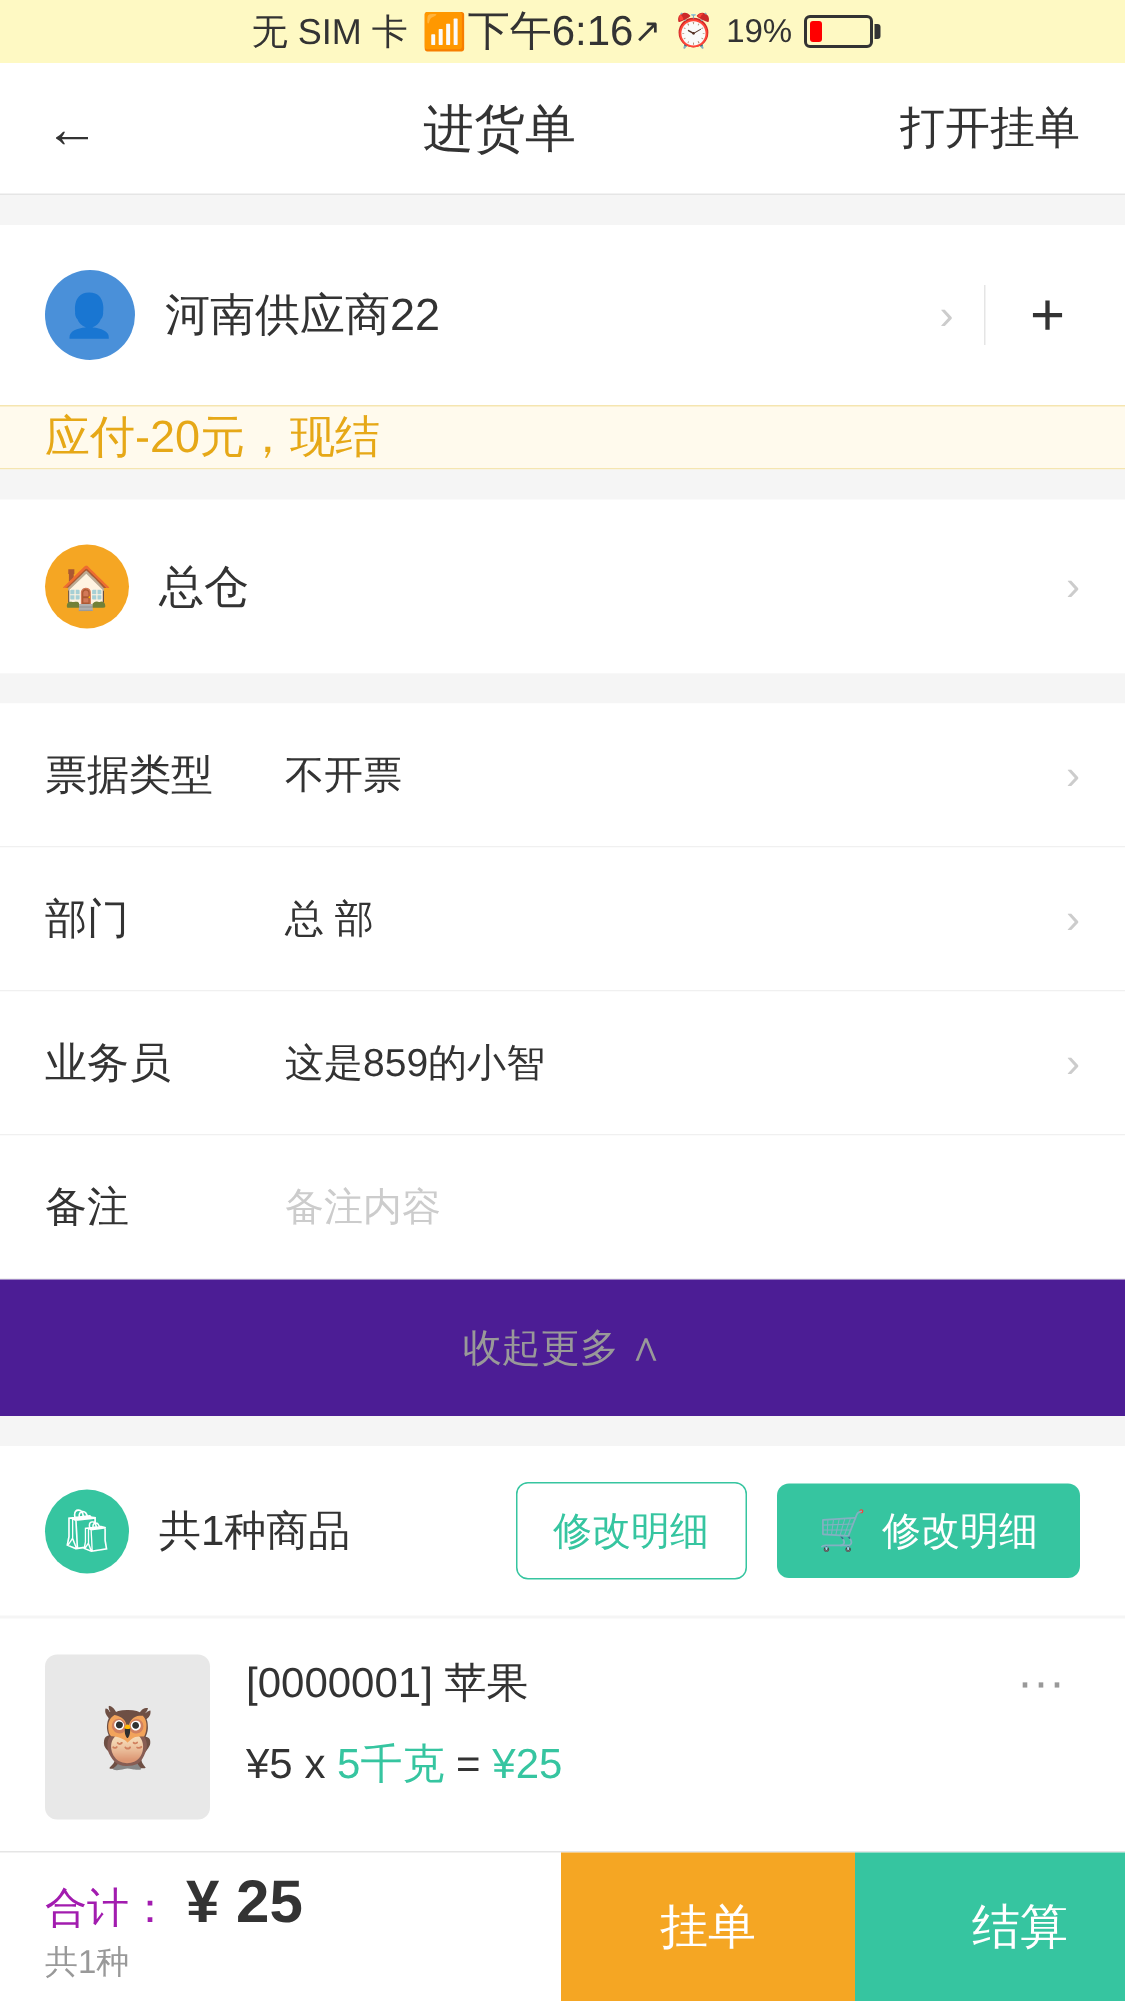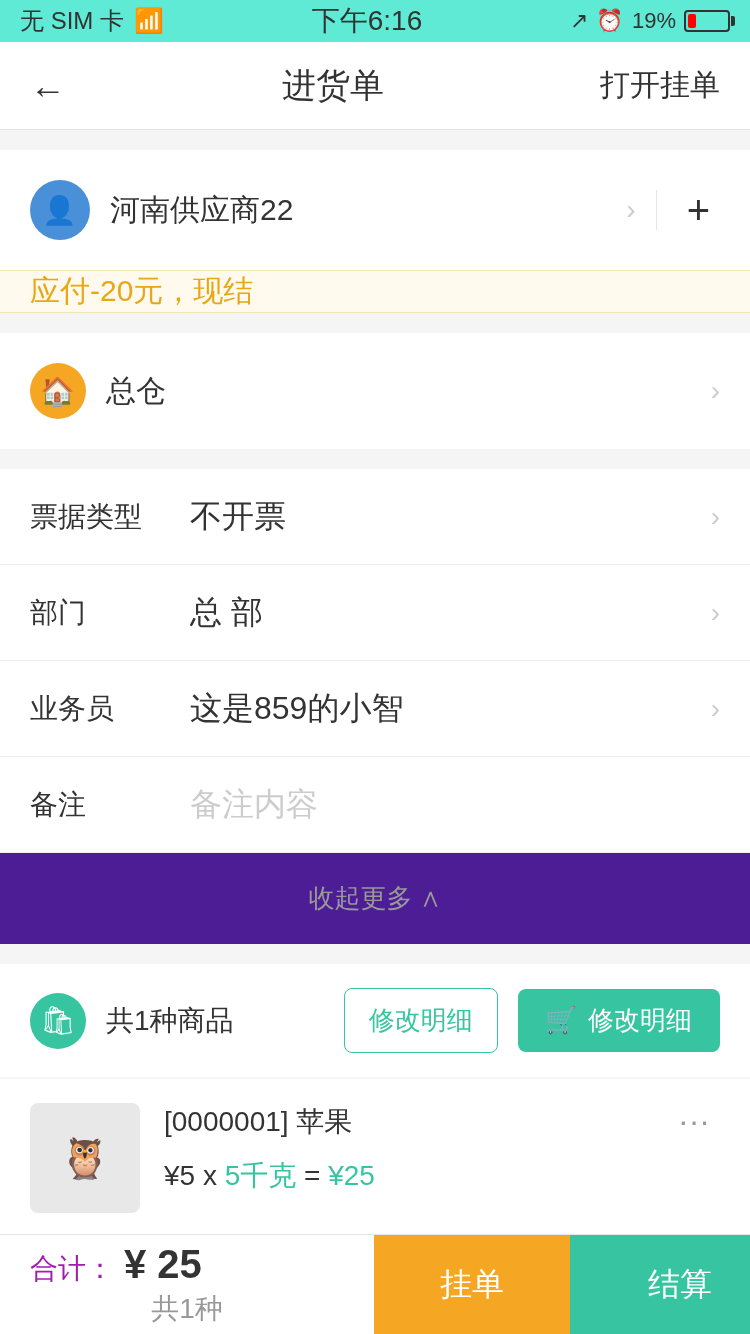--- a/index.html
+++ b/index.html
@@ -9,28 +9,27 @@
       background: #f5f5f5;
       width: 750px;
       min-height: 1334px;
       font-size: 28px;
       color: #333;
     }
 
     
     .status-bar {
       height: 42px;
-      background: #5eead4;
-      display: flex;
-      align-items: center;
-      justify-content: space-between;
+      background: #fef9c3;
+      display: flex;
+      align-items: center;
+      justify-content: center;
       padding: 0 20px;
       font-size: 24px;
       color: #333;
-      gap: 24px;
     }
     .status-left { display: flex; align-items: center; gap: 10px; }
     .status-center { font-size: 28px; font-weight: 500; }
     .status-right { display: flex; align-items: center; gap: 8px; font-size: 22px; }
     .battery-icon {
       width: 46px; height: 22px; border: 2px solid #333; border-radius: 4px; position: relative; display: inline-flex; align-items: center; padding: 2px;
     }
     .battery-icon::after {
       content: ''; position: absolute; right: -7px; top: 50%; transform: translateY(-50%);
       width: 4px; height: 10px; background: #333; border-radius: 0 2px 2px 0;
@@ -101,21 +100,21 @@
       border-bottom: 1px solid #f0f0f0;
     }
     .form-label {
       font-size: 28px;
       color: #333;
       width: 160px;
       flex-shrink: 0;
     }
     .form-value {
       flex: 1;
-      font-size: 32px;
+      font-size: 26px;
       color: #333;
     }
     .form-placeholder {
       color: #ccc;
     }
 
     
     .warehouse-row {
       display: flex;
       align-items: center;
@@ -202,21 +201,21 @@
     .total-section {
       flex: 1;
       display: flex;
       flex-direction: column;
       justify-content: center;
       padding: 0 30px;
     }
     .total-main { display: flex; align-items: baseline; gap: 10px; }
     .total-label { font-size: 28px; color: #a21caf; }
     .total-amount { font-size: 40px; font-weight: bold; color: #333; }
-    .total-sub { font-size: 28px; color: #999; margin-top: 2px; text-align: center; }
+    .total-sub { font-size: 22px; color: #999; margin-top: 2px; }
     .btn-hang {
       width: 196px;
       background: #f5a623;
       color: #fff;
       border: none;
       font-size: 32px;
       cursor: pointer;
       display: flex; align-items: center; justify-content: center;
     }
     .btn-checkout {

